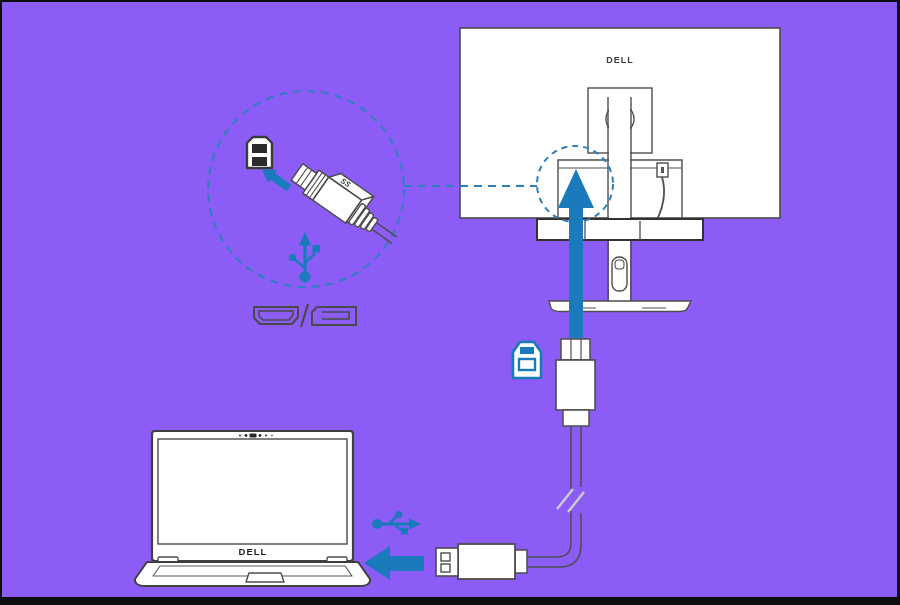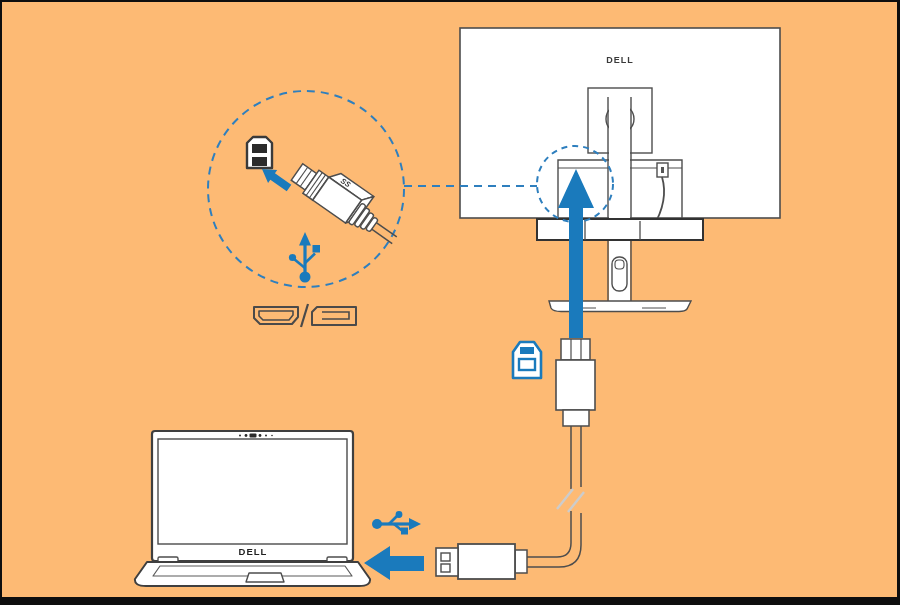--- a/index.html
+++ b/index.html
@@ -1,17 +1,17 @@
 <!DOCTYPE html>
 <html><head>
 <meta charset="utf-8">
 <style>
   html,body{margin:0;padding:0;background:#e9e9e9;}
   .canvas{
-    width:900px;height:605px;position:relative;background:#fdba74;
+    width:900px;height:605px;position:relative;background:#8b5cf6;
     font-family:"Liberation Sans", sans-serif;overflow:hidden;
   }
   svg{display:block;}
   text{font-family:"Liberation Sans", sans-serif;}
   .lineart{stroke:#4d4d4d;fill:none;}
 </style>
 </head>
 <body>
 
 <div class="canvas">

